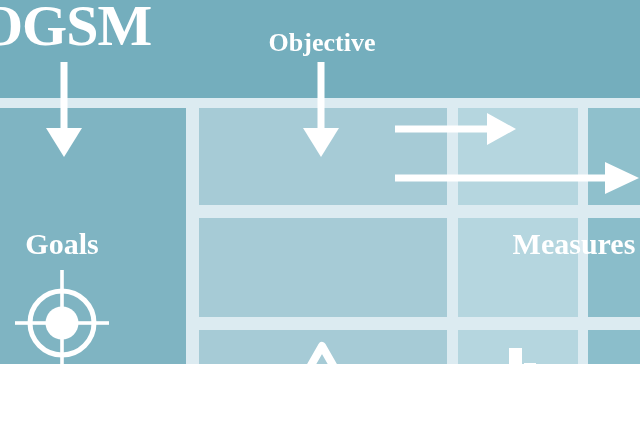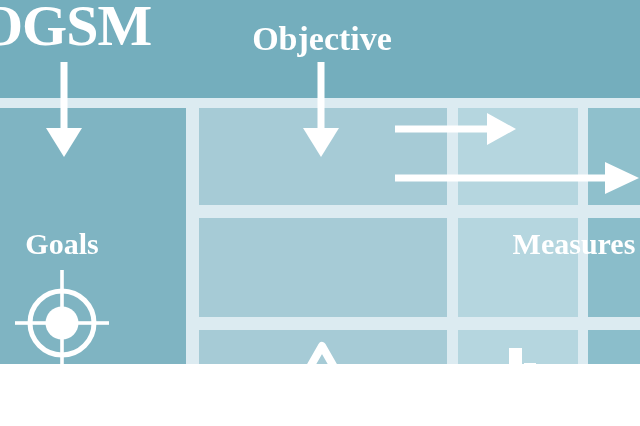--- a/index.html
+++ b/index.html
@@ -17,21 +17,21 @@
   .c4{left:588px;width:52px;}
   .r1{top:108px;height:97px;}
   .r2{top:218px;height:99px;}
   .r3{top:330px;height:96px;}
   .c4.r1{background:#8fc0cc;}
   .c4.r2{background:#8abdca;}
   .c4.r3{background:#8bbecb;}
 
   .label{position:absolute;color:#fff;font-weight:bold;text-align:center;white-space:nowrap;}
   .title{left:-22px;top:-4px;font-size:58px;line-height:60px;letter-spacing:-1px;text-align:left;}
-  .objective{left:242px;top:20px;width:160px;font-size:34px;}
+  .objective{left:242px;top:28px;width:160px;font-size:26px;}
   .row-label{top:227px;font-size:30px;}
   .goals-label{left:0;width:124px;text-align:center;}
   .strategies-label{left:222px;width:200px;}
   .measures-label{left:495px;width:158px;}
 
   .icon{position:absolute;}
   svg{display:block;}
 </style>
 </head>
 <body>

